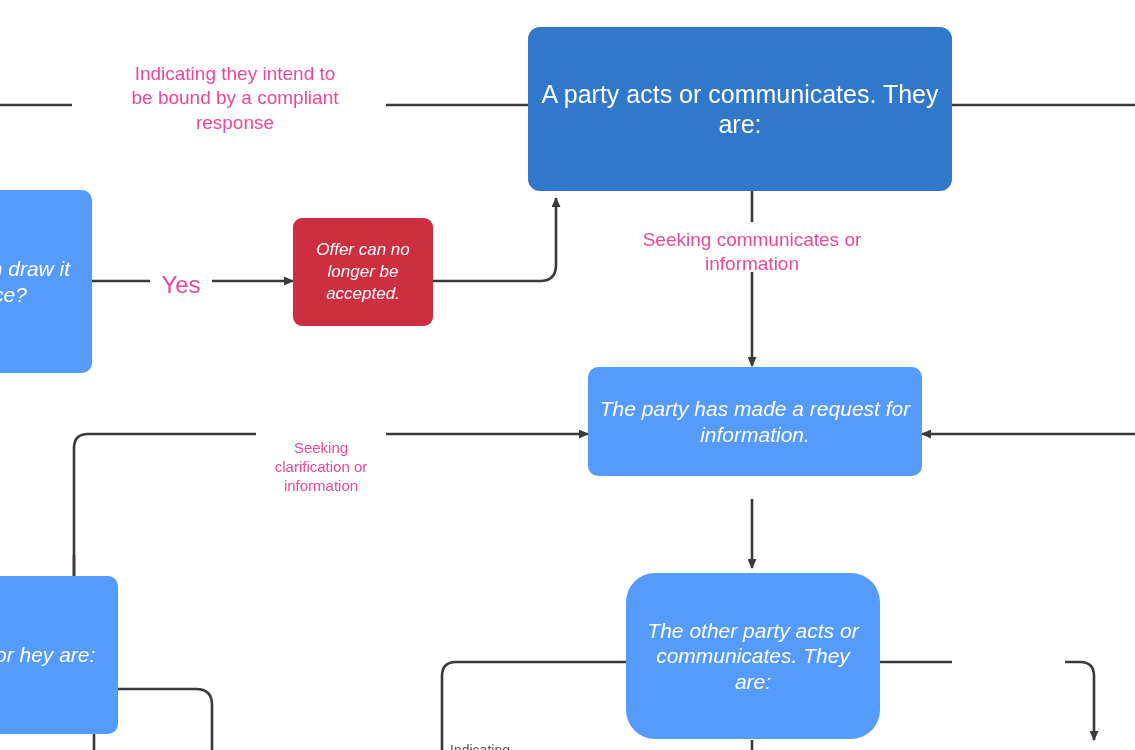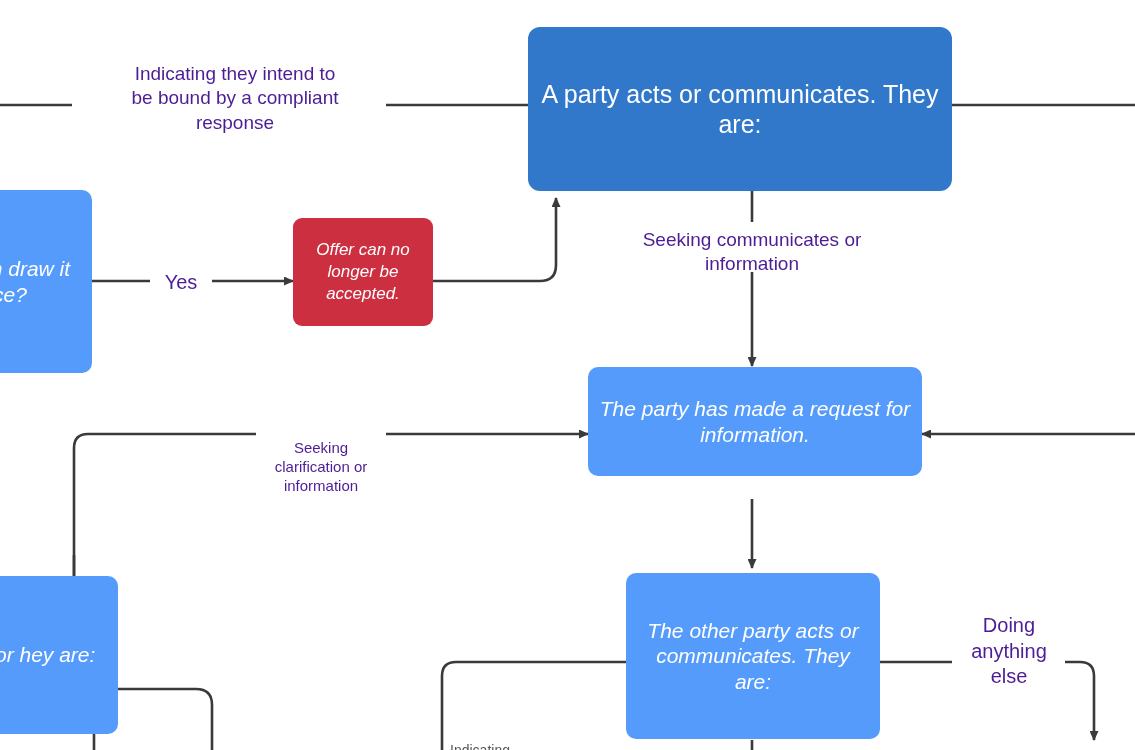--- a/index.html
+++ b/index.html
@@ -48,29 +48,29 @@
   }
   .node-danger {
     background: #cc2f3f;
     font-style: italic;
     font-size: 17px;
     border-radius: 9px;
     line-height: 1.3;
   }
   .edge-label {
     position: absolute;
-    color: #4c1d95;
+    color: #ec4899;
     text-align: center;
     line-height: 1.28;
     z-index: 3;
     background: transparent;
     white-space: pre-line;
   }
   .lbl-lg { font-size: 19px; }
-  .lbl-md { font-size: 20px; }
+  .lbl-md { font-size: 24px; }
   .lbl-sm { font-size: 15px; margin-top: 28px; }
   .lbl-xs { font-size: 14px; }
 </style>
 </head>
 <body>
 
 <div id="canvas">
 
   <svg id="edges" viewBox="0 0 1135 750" xmlns="http://www.w3.org/2000/svg">
     <defs>
@@ -126,21 +126,21 @@
   </div>
 
   <div class="node node-danger" style="left:293px; top:218px; width:140px; height:108px;">
     <span>Offer can no longer be accepted.</span>
   </div>
 
   <div class="node node-light" style="left:588px; top:367px; width:334px; height:109px;">
     <span>The party has made a request for information.</span>
   </div>
 
-  <div class="node node-light" style="left:626px; top:573px; width:254px; height:166px;">
+  <div class="node node-light" style="left:626px; top:573px; width:254px; height:166px;border-radius:29px;">
     <span>The other party acts or communicates. They are:</span>
   </div>
 
   <div class="node node-light" style="left:-72px; top:576px; width:190px; height:158px;">
     <span>acts or
 hey are:</span>
   </div>
 
   <div class="edge-label lbl-lg" style="left:90px; top:62px; width:290px;">Indicating they intend to
 be bound by a compliant
@@ -148,19 +148,16 @@
 
   <div class="edge-label lbl-md" style="left:150px; top:270px; width:62px;">Yes</div>
 
   <div class="edge-label lbl-lg" style="left:620px; top:228px; width:264px;">Seeking communicates or
 information</div>
 
   <div class="edge-label lbl-sm" style="left:256px; top:410px; width:130px;">Seeking
 clarification or
 information</div>
 
-  <div class="edge-label lbl-md" style="left:952px; top:613px; width:114px;">Doing
-anything
-else</div>
 
   <div class="edge-label lbl-xs" style="left:400px; top:742px; width:160px; color:#555;">Indicating</div>
 
 </div>
 
 </body></html>

